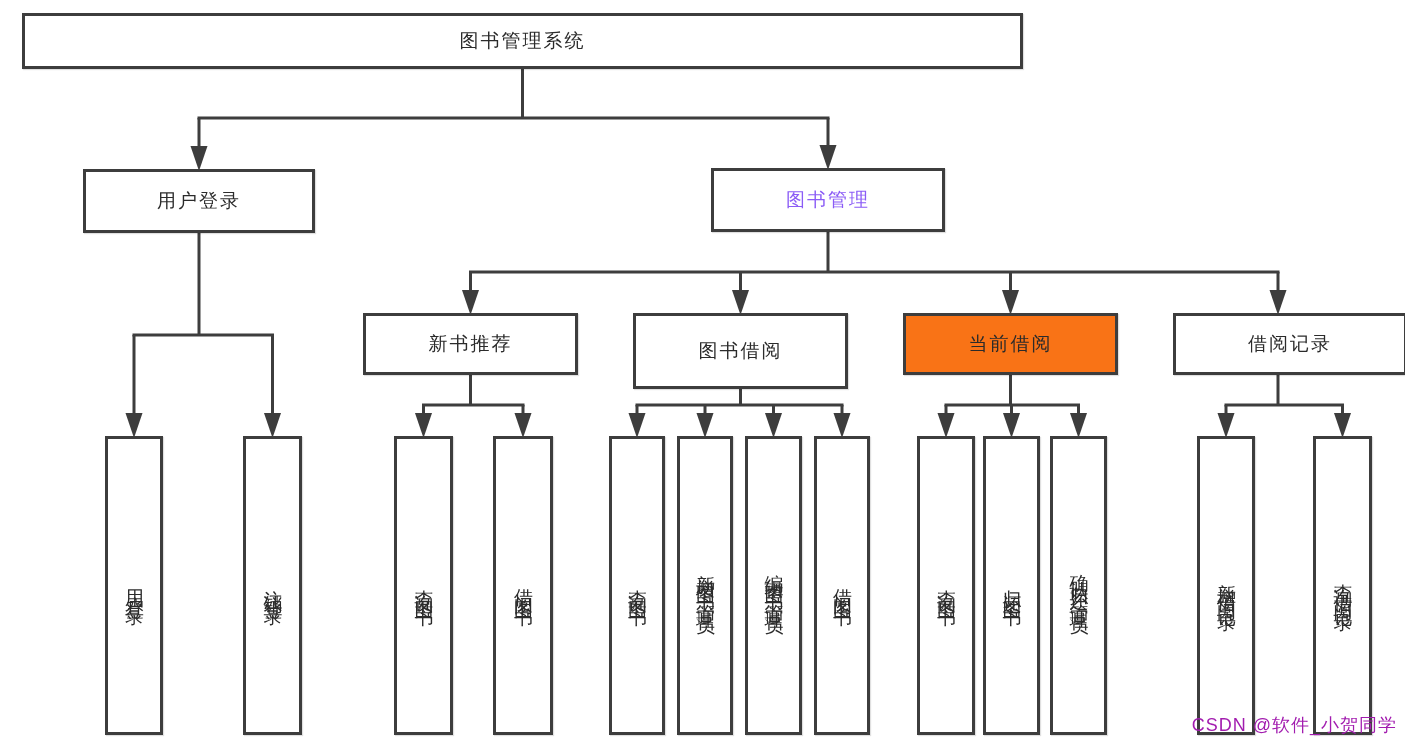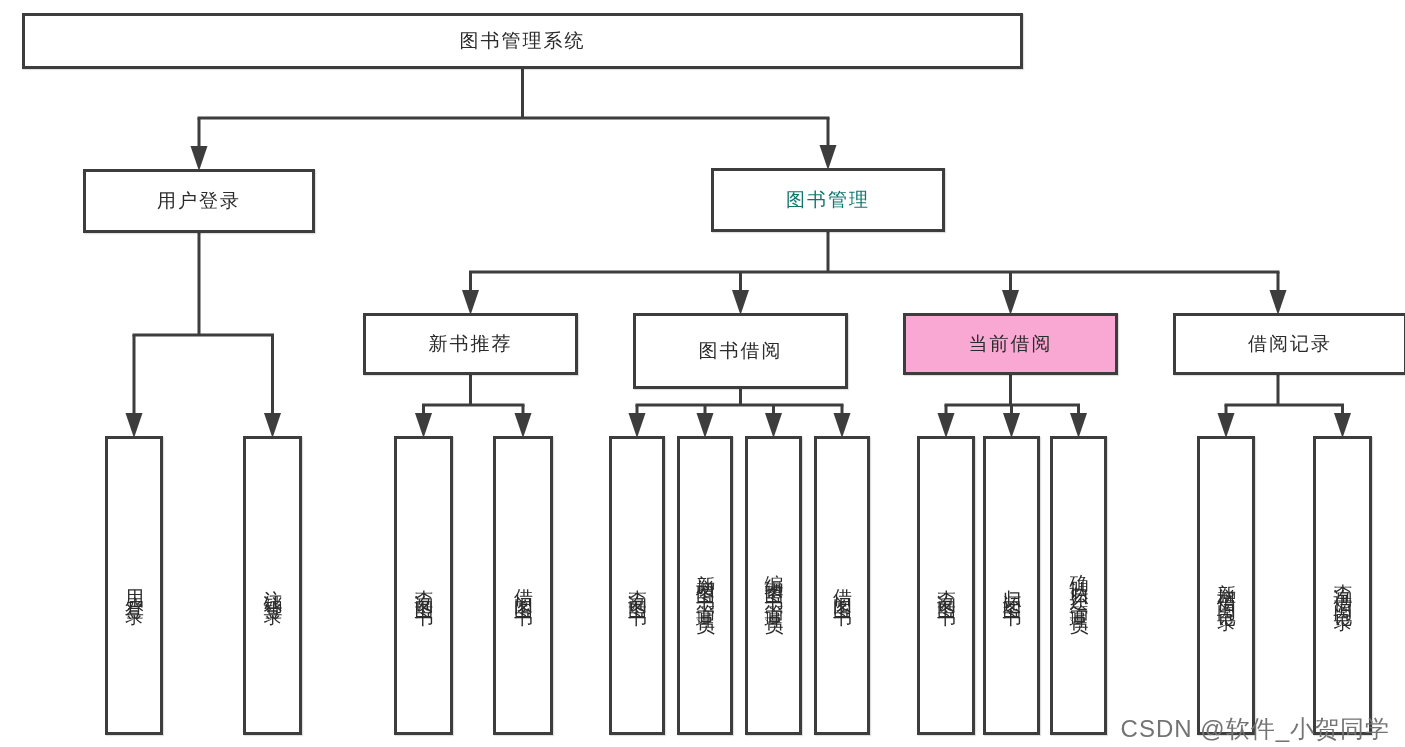--- a/index.html
+++ b/index.html
@@ -33,25 +33,25 @@
     white-space: nowrap;
     line-height: 1.2;
   }
   .vert .node-label {
     writing-mode: vertical-rl;
     letter-spacing: 6px;
     white-space: normal;
   }
   #watermark {
     position: absolute;
-    right: 15px;
+    right: 8px;
     top: 713px;
-    font-size: 24px;
+    font-size: 18px;
     letter-spacing: 1px;
-    color: #737373;
+    color: #a21caf;
     pointer-events: none;
   }
 </style>
 </head>
 <body>
 
 <div id="canvas">
   <svg id="connectors" viewBox="0 0 1405 747" xmlns="http://www.w3.org/2000/svg">
       <line x1="522.5" y1="67" x2="522.5" y2="118" stroke="#3d3d3d" stroke-width="3"></line>
       <line x1="197.5" y1="118" x2="829.5" y2="118" stroke="#3d3d3d" stroke-width="3"></line>
@@ -107,29 +107,29 @@
       <polygon points="1342.5,438 1334,413 1351,413" fill="#3d3d3d"></polygon>
     </svg>
   <div id="stage">
       <div class="node" style="left: 22px; top: 13px; width: 1001px; height: 56px; border-color: rgb(61, 61, 61); background: rgb(255, 255, 255);">
         <span class="node-label" style="color: rgb(43, 43, 43);">图书管理系统</span>
       </div>
       <div class="node" style="left: 83px; top: 169px; width: 232px; height: 64px; border-color: rgb(61, 61, 61); background: rgb(255, 255, 255);">
         <span class="node-label" style="color: rgb(43, 43, 43);">用户登录</span>
       </div>
       <div class="node" style="left: 711px; top: 168px; width: 234px; height: 64px; border-color: rgb(61, 61, 61); background: rgb(255, 255, 255);">
-        <span class="node-label" style="color: #0f766e;">图书管理</span>
+        <span class="node-label" style="color: #8b5cf6;">图书管理</span>
       </div>
       <div class="node" style="left: 363px; top: 313px; width: 215px; height: 62px; border-color: rgb(61, 61, 61); background: rgb(255, 255, 255);">
         <span class="node-label" style="color: rgb(43, 43, 43);">新书推荐</span>
       </div>
       <div class="node" style="left: 633px; top: 313px; width: 215px; height: 76px; border-color: rgb(61, 61, 61); background: rgb(255, 255, 255);">
         <span class="node-label" style="color: rgb(43, 43, 43);">图书借阅</span>
       </div>
-      <div class="node" style="left: 903px; top: 313px; width: 215px; height: 62px; border-color: rgb(61, 61, 61); background: #f9a8d4;">
+      <div class="node" style="left: 903px; top: 313px; width: 215px; height: 62px; border-color: rgb(61, 61, 61); background: #f97316;">
         <span class="node-label" style="color: rgb(43, 43, 43);">当前借阅</span>
       </div>
       <div class="node" style="left: 1173px; top: 313px; width: 234px; height: 62px; border-color: rgb(61, 61, 61); background: rgb(255, 255, 255);">
         <span class="node-label" style="color: rgb(43, 43, 43);">借阅记录</span>
       </div>
       <div class="node vert" style="left: 105px; top: 436px; width: 58px; height: 299px; border-color: rgb(61, 61, 61); background: rgb(255, 255, 255);">
         <span class="node-label" style="color: rgb(43, 43, 43);">用户登录</span>
       </div>
       <div class="node vert" style="left: 243px; top: 436px; width: 59px; height: 299px; border-color: rgb(61, 61, 61); background: rgb(255, 255, 255);">
         <span class="node-label" style="color: rgb(43, 43, 43);">注销登录</span>

